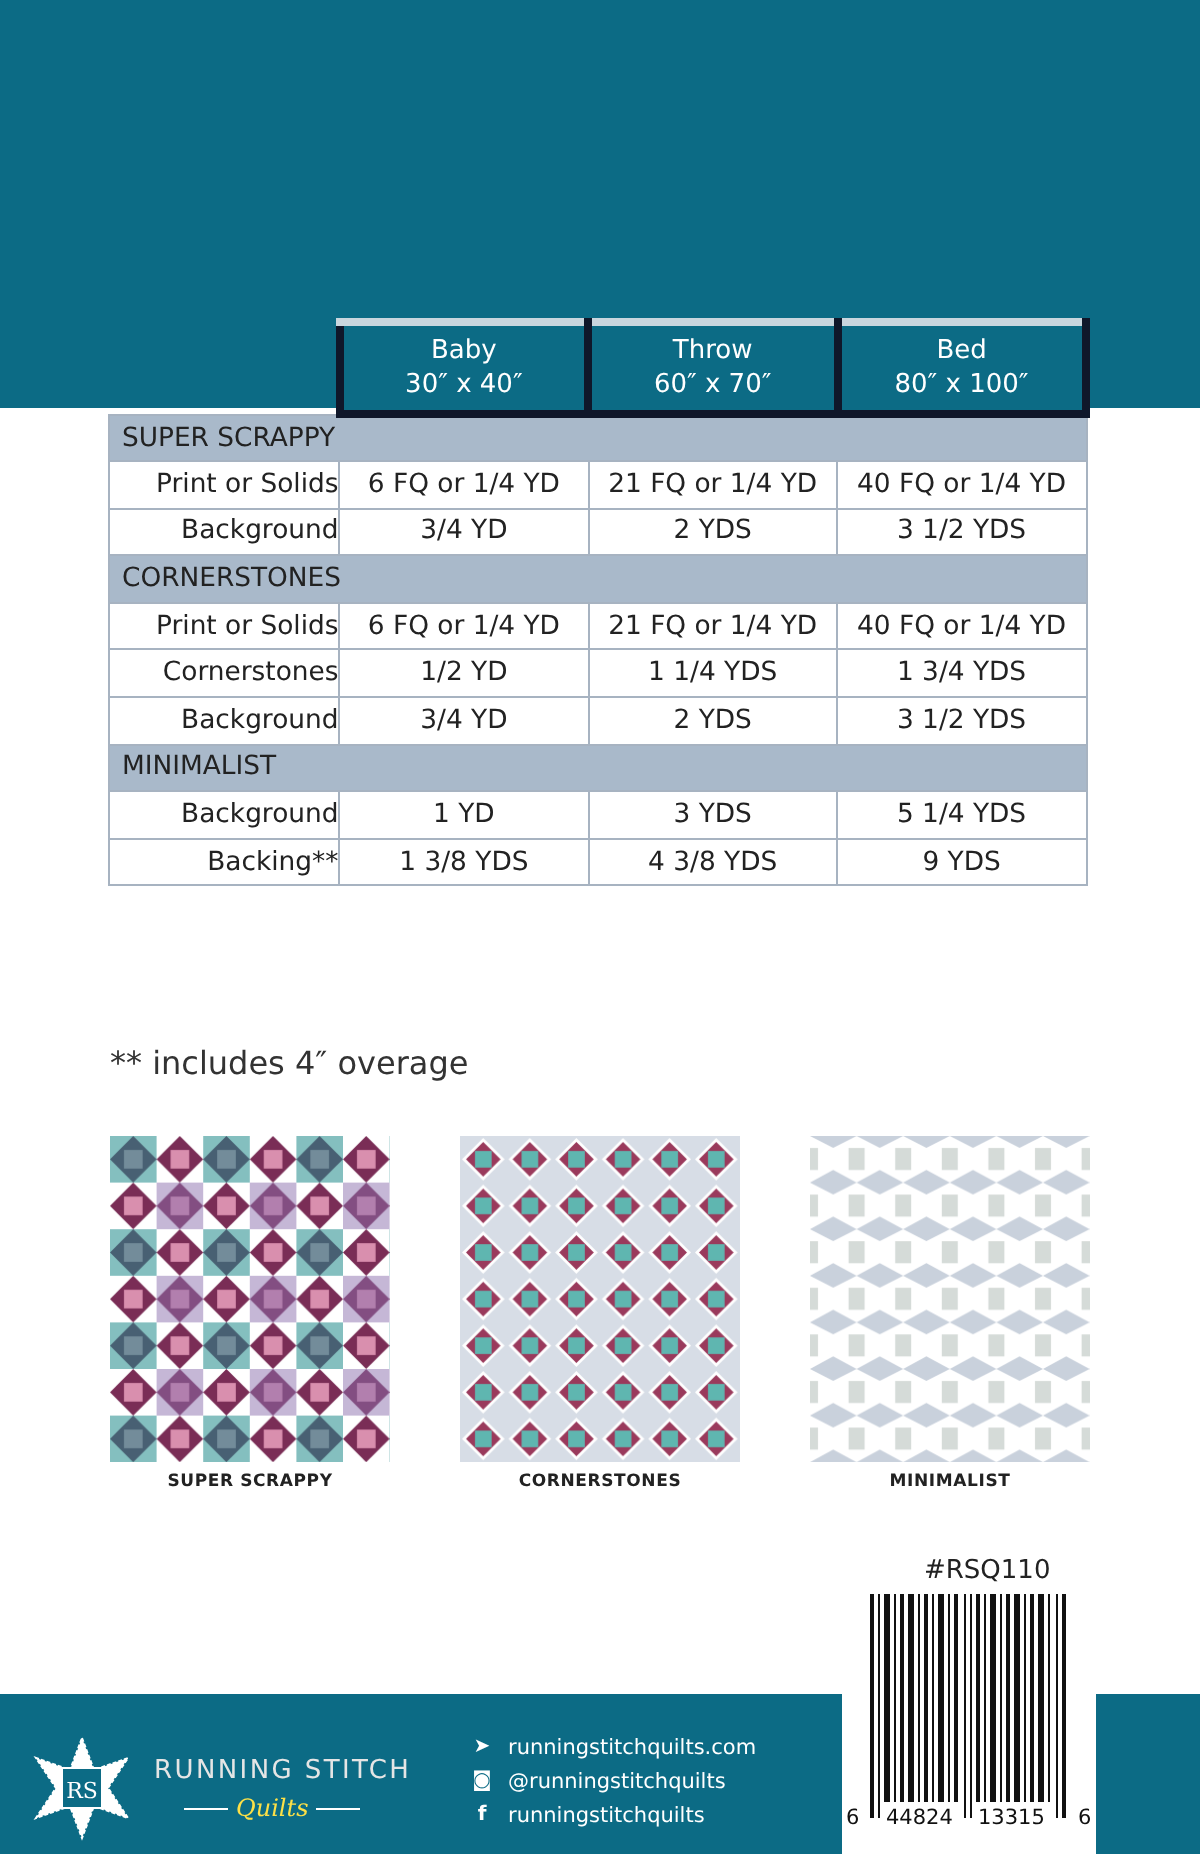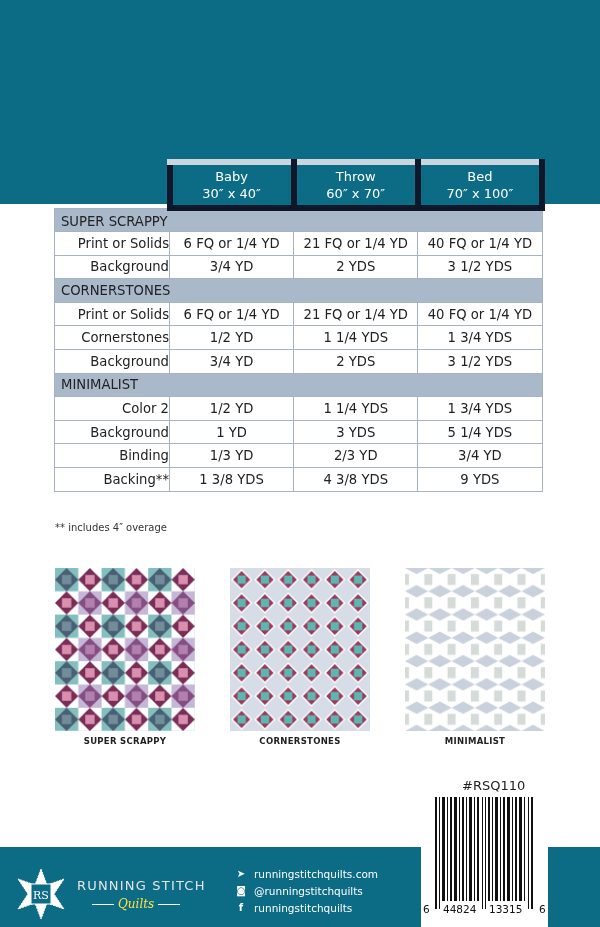--- a/index.html
+++ b/index.html
@@ -1,25 +1,25 @@
 <!DOCTYPE html>
 <html><head>
 <meta charset="utf-8">
 <style>
   * { box-sizing: border-box; margin: 0; padding: 0; }
   body { width: 600px; height: 927px; background: #ffffff; position: relative; overflow: hidden; font-family: "DejaVu Sans", "Liberation Sans", sans-serif; }
   .top-band { position: absolute; left: 0; top: 0; width: 600px; height: 204px; background: #0c6b85; }
   table.yardage { position: absolute; left: 54px; top: 159px; width: 491px; border-collapse: collapse; font-size: 13.2px; color: #222; }
   table.yardage td, table.yardage th { border: 1px solid #a7b3c1; height: 23.6px; }
-  table.yardage th { color: #fff; font-weight: normal; font-size: 13px; line-height: 17px; height: 46px; border: 6px solid #0f172a; border-top-color: #c9d6de; background: #0c6b85; }
+  table.yardage th { color: #fff; font-weight: normal; font-size: 13px; line-height: 17px; height: 46px; border: 4px solid #0f172a; border-top-color: #c9d6de; background: #0c6b85; }
   table.yardage th.blank { border: none; background: transparent; }
   td.label { text-align: right; padding-left: 6px; width: 113px; }
   td.val { text-align: center; width: 122px; }
   tr.section td { background: #a9b9ca; text-align: left; padding-left: 6px; }
-  .footnote { position: absolute; left: 55px; top: 522px; font-size: 10px; color: #333; }
+  .footnote { position: absolute; left: 55px; top: 522px; font-size: 16px; color: #333; }
   .quilt { position: absolute; top: 568px; width: 140px; height: 163px; }
   .quilt-label { position: absolute; top: 736px; width: 140px; text-align: center; font-size: 8.5px; font-weight: bold; color: #222; letter-spacing: 0.3px; }
   .sku { position: absolute; left: 462px; top: 778px; font-size: 13px; color: #222; }
   .footer { position: absolute; left: 0; top: 847px; width: 600px; height: 80px; background: #0c6b85; }
   .barcode-box { position: absolute; left: 421px; top: 795px; width: 127px; height: 132px; background: #fff; }
   .barcode { position: absolute; left: 8px; top: 0; width: 112px; height: 115px; }
   .bc-digits { position: absolute; top: 108px; font-size: 10.5px; color: #111; }
   .logo { position: absolute; left: 14px; top: 20px; width: 54px; height: 54px; }
   .brand { position: absolute; left: 77px; top: 31px; color: #e5e5e5; font-size: 13px; letter-spacing: 1.2px; }
   .brand-sub { position: absolute; left: 88px; top: 50px; color: #fde047; font-family: "DejaVu Serif", serif; font-style: italic; font-size: 12px; }
@@ -32,21 +32,21 @@
 <body>
 
 <div class="top-band"></div>
 
 <table class="yardage">
   <thead>
     <tr>
       <th class="blank"></th>
       <th><span>Baby</span><br><span>30″ x 40″</span></th>
       <th><span>Throw</span><br><span>60″ x 70″</span></th>
-      <th><span>Bed</span><br><span>70″ x 100″</span></th>
+      <th><span>Bed</span><br><span>80″ x 100″</span></th>
     </tr>
   </thead>
   <tbody>
     <tr class="section">
         <td colspan="4">SUPER SCRAPPY</td>
       </tr>
     <tr>
         <td class="label">Print or Solids</td>
         <td class="val">6 FQ or 1/4 YD</td>
         <td class="val">21 FQ or 1/4 YD</td>
@@ -76,36 +76,24 @@
     <tr>
         <td class="label">Background</td>
         <td class="val">3/4 YD</td>
         <td class="val">2 YDS</td>
         <td class="val">3 1/2 YDS</td>
       </tr>
     <tr class="section">
         <td colspan="4">MINIMALIST</td>
       </tr>
     <tr>
-        <td class="label">Color 2</td>
-        <td class="val">1/2 YD</td>
-        <td class="val">1 1/4 YDS</td>
-        <td class="val">1 3/4 YDS</td>
-      </tr>
-    <tr>
         <td class="label">Background</td>
         <td class="val">1 YD</td>
         <td class="val">3 YDS</td>
         <td class="val">5 1/4 YDS</td>
-      </tr>
-    <tr>
-        <td class="label">Binding</td>
-        <td class="val">1/3 YD</td>
-        <td class="val">2/3 YD</td>
-        <td class="val">3/4 YD</td>
       </tr>
     <tr>
         <td class="label">Backing**</td>
         <td class="val">1 3/8 YDS</td>
         <td class="val">4 3/8 YDS</td>
         <td class="val">9 YDS</td>
       </tr>
   </tbody>
 </table>
 

